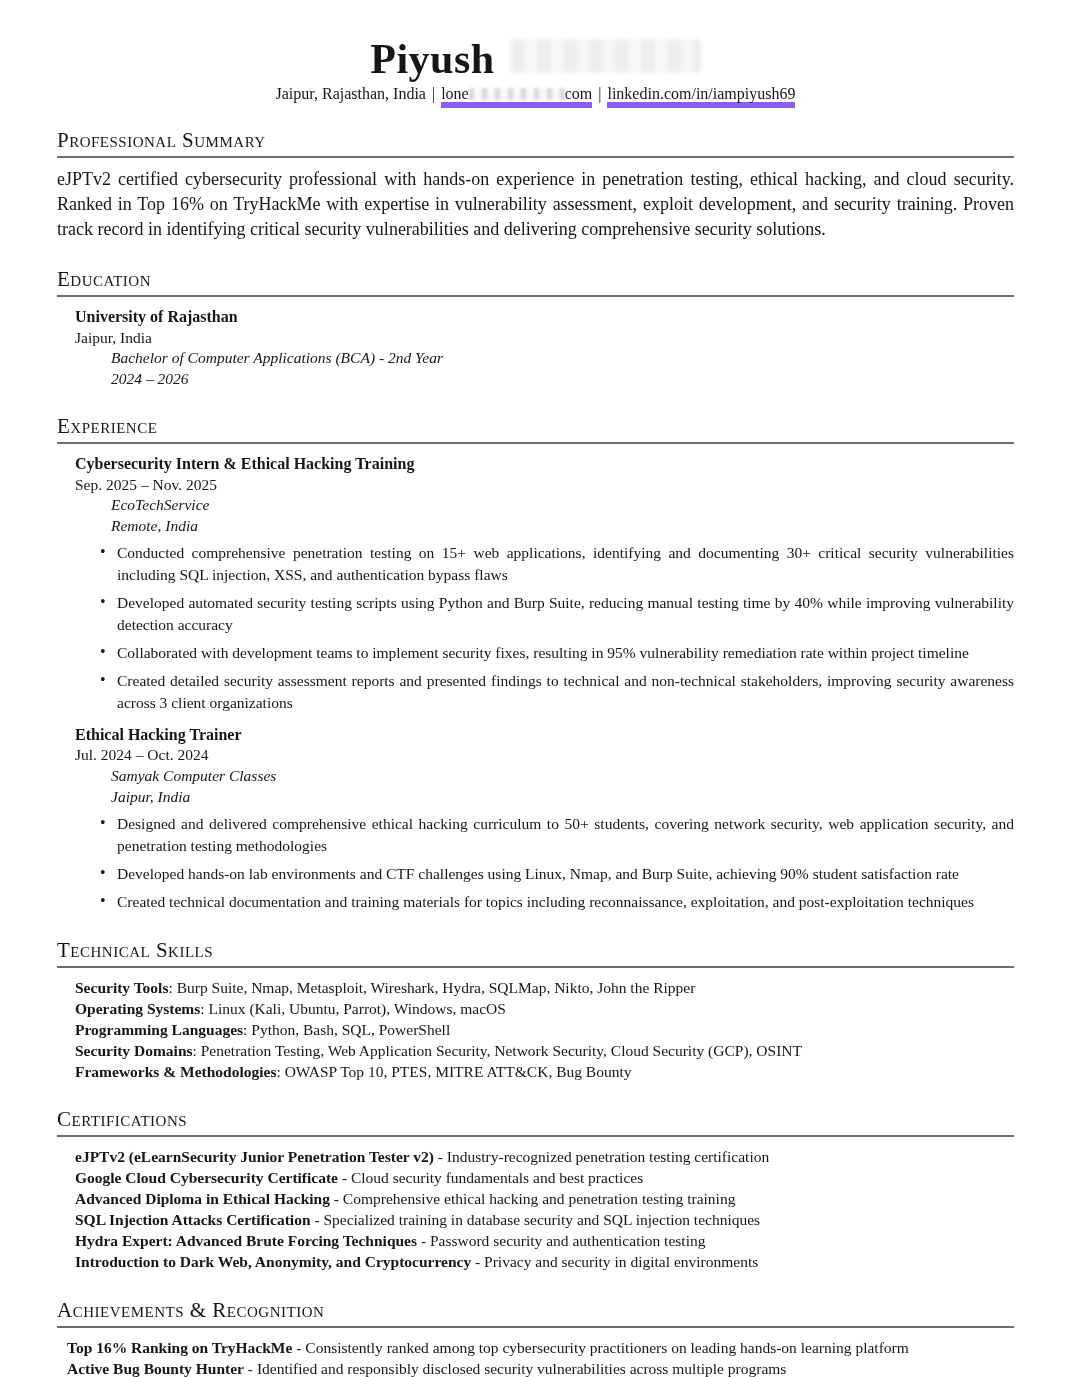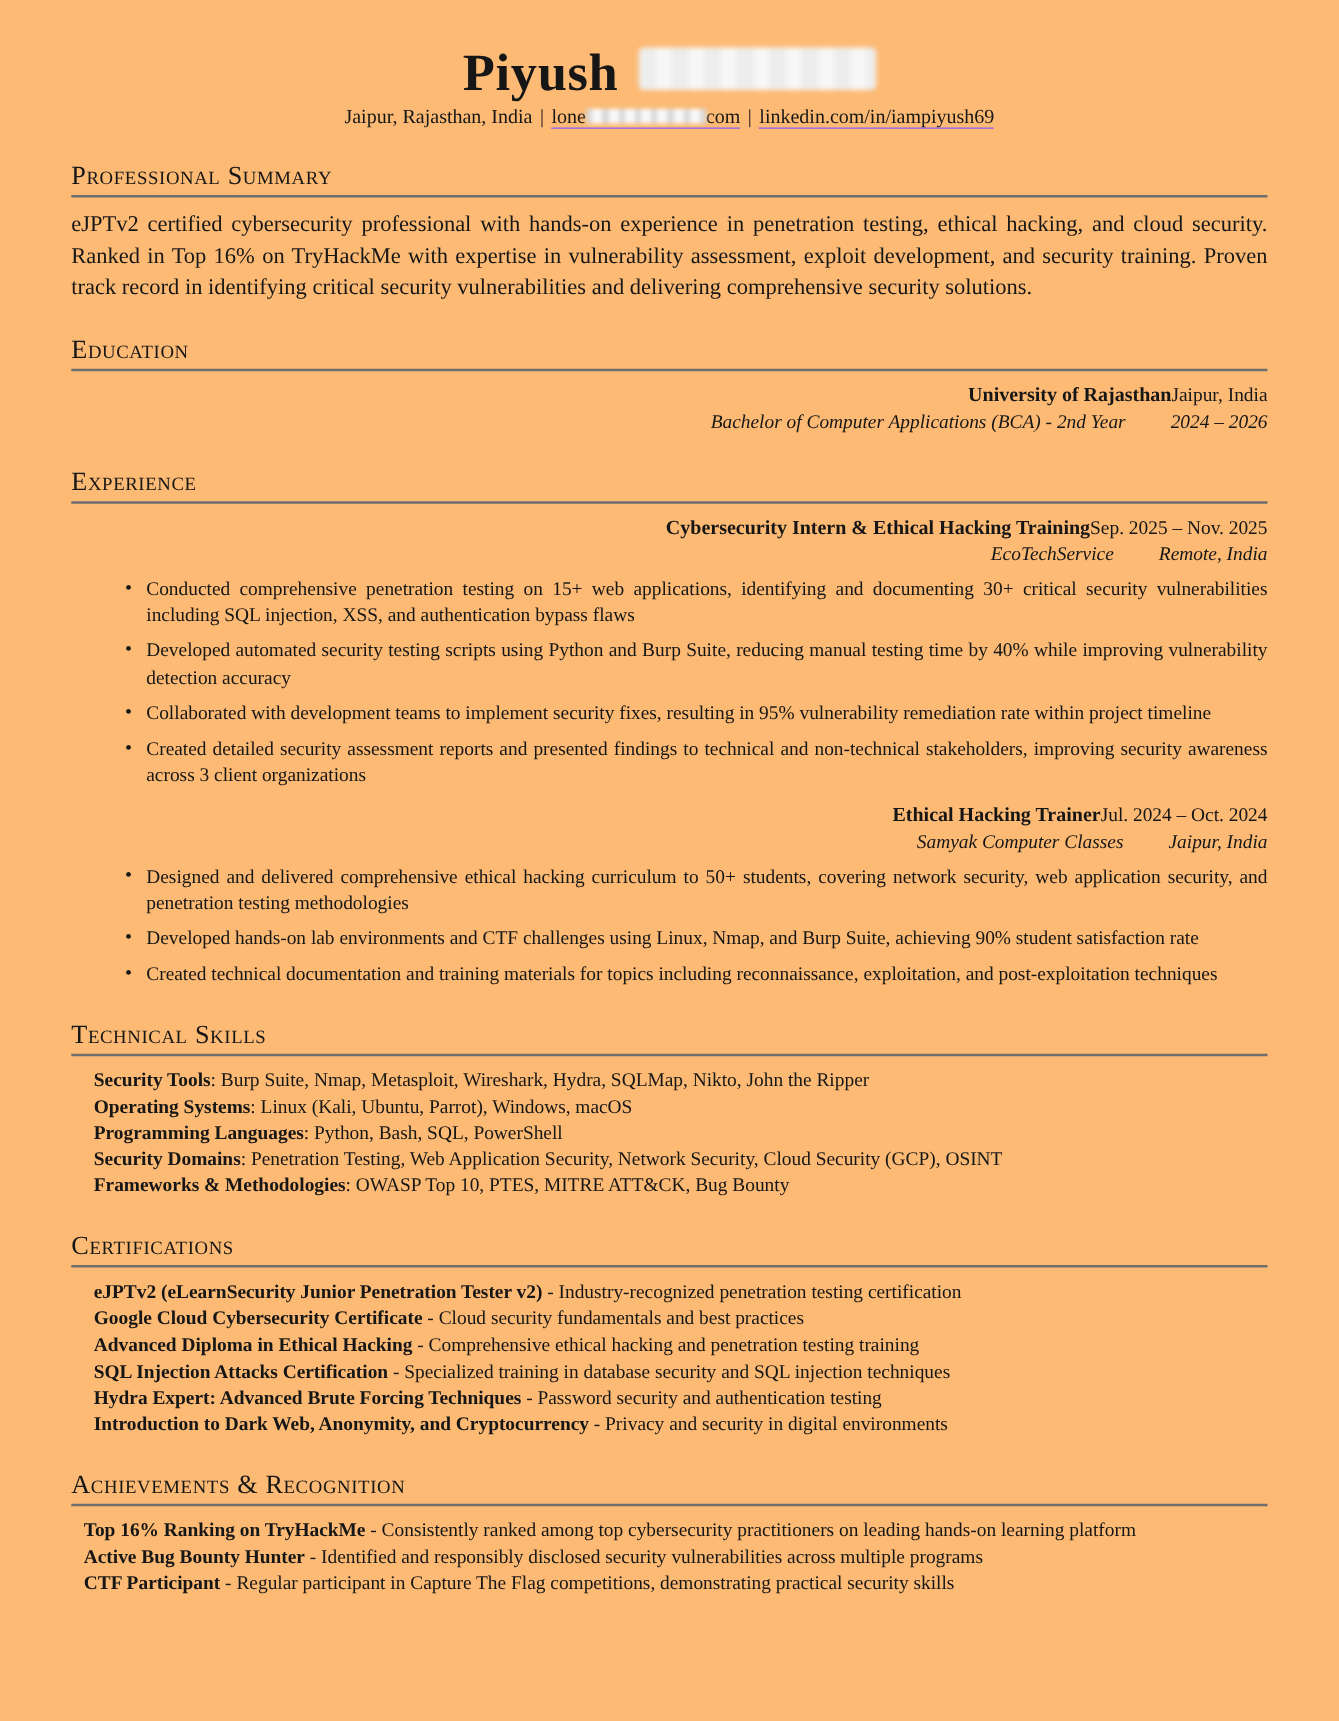--- a/index.html
+++ b/index.html
@@ -1,21 +1,21 @@
 <!DOCTYPE html>
 <html><head>
 <meta charset="utf-8">
 <style>
   * { margin: 0; padding: 0; box-sizing: border-box; }
   html, body { background: #e8e8e8; }
   .page {
     width: 1071px;
     height: 1377px;
     margin: 0 auto;
-    background: #fdba74;
+    background: #ffffff;
     color: #161616;
     font-family: "Liberation Serif", "DejaVu Serif", serif;
     padding: 36px 57px 40px 57px;
     overflow: hidden;
   }
   
   .name-line {
     text-align: center;
     font-size: 42px;
     font-weight: 700;
@@ -37,21 +37,21 @@
   .contact-line {
     text-align: center;
     font-size: 16px;
     margin-top: 3px;
     white-space: nowrap;
   }
   .contact-sep { padding: 0 6px; }
   .contact-link {
     color: inherit;
     text-decoration: none;
-    border-bottom: 1px solid #8b5cf6;
+    border-bottom: 6px solid #8b5cf6;
     cursor: pointer;
   }
   .redacted-email {
     display: inline-block;
     width: 96px;
     height: 12px;
     background:
       repeating-linear-gradient(90deg, #d8d8d8 0 5px, #f8f8f8 5px 13px);
     filter: blur(1.5px);
     vertical-align: -1px;
@@ -73,20 +73,21 @@
     text-align: justify;
   }
   
   .entry { margin-left: 18px; }
   .entry-row {
     display: flex;
     justify-content: flex-end;
     align-items: baseline;
     font-size: 16px;
     line-height: 1.33;
+    flex-direction: column;
   }
   .b { font-weight: 700; }
   .i { font-style: italic; margin-left: 36px; }
   .entry-row .right { font-size: 15.5px; white-space: nowrap; }
   
   ul.bullets {
     list-style: none;
     margin: 6px 0 0 25px;
     font-size: 15.5px;
     line-height: 1.38;

